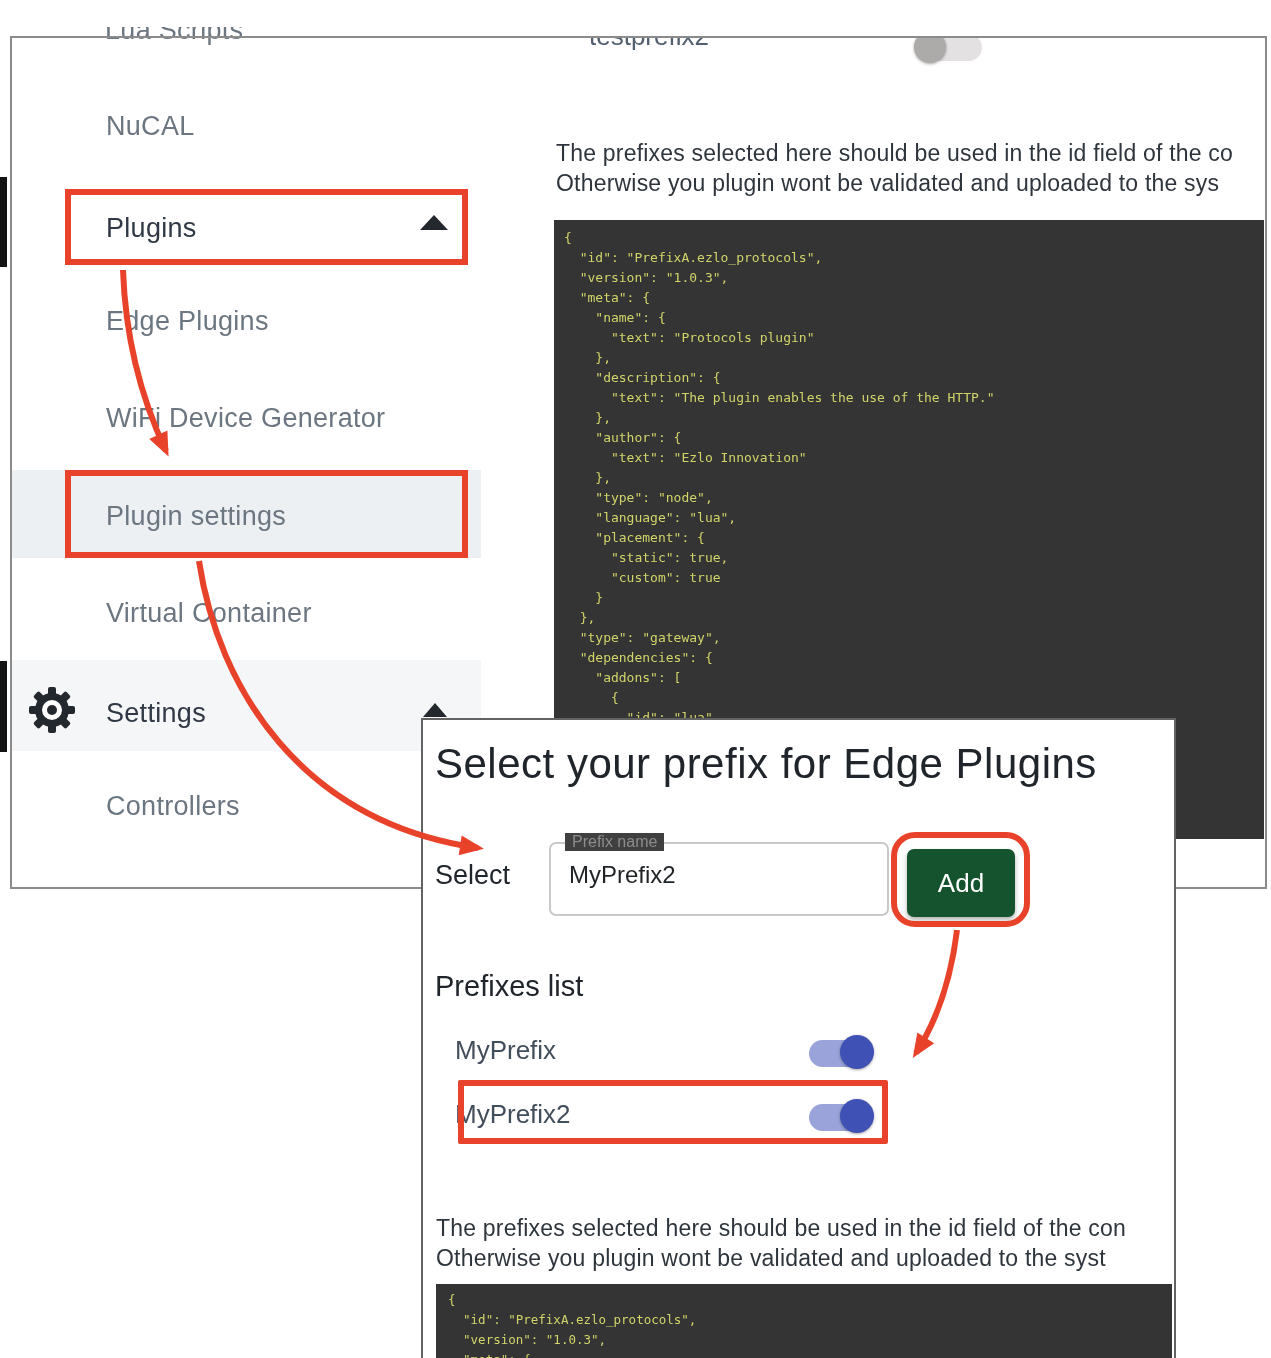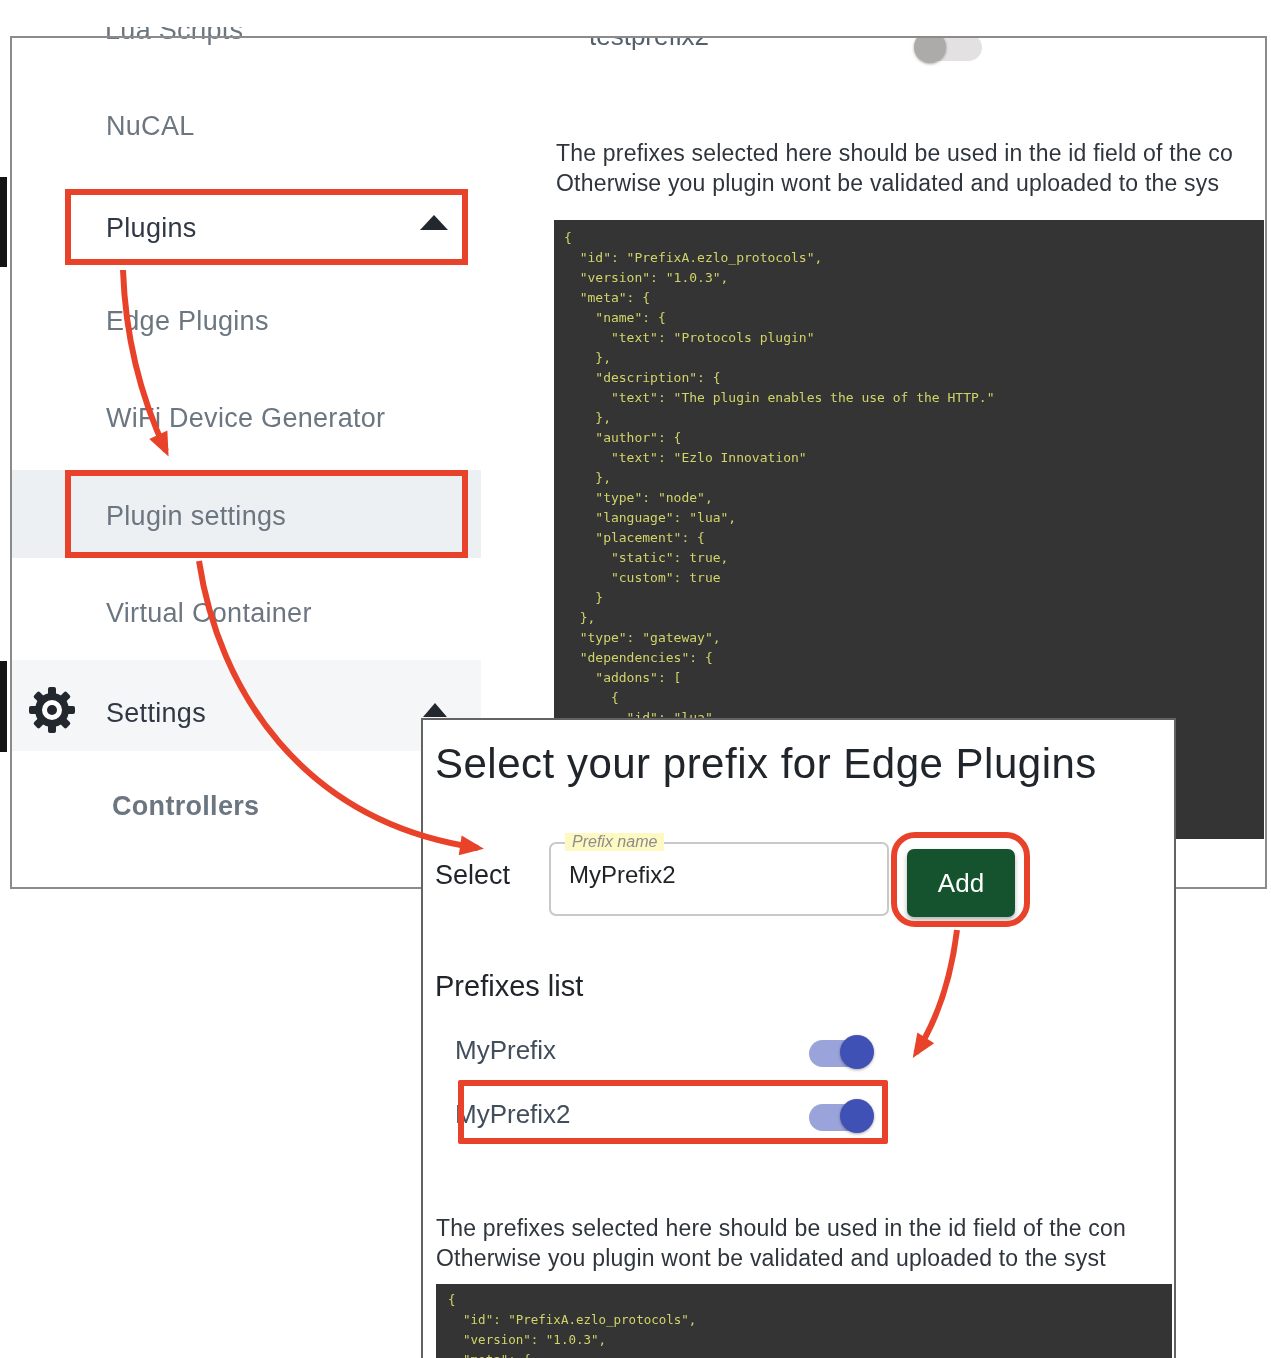--- a/index.html
+++ b/index.html
@@ -44,22 +44,22 @@
   .t-on .track{background:#9aa4db;}
   .t-on .thumb{background:#3f51b5;}
 
   
   .dialog{position:absolute;left:421px;top:691px;width:751px;height:680px;background:#fff;
           border:2px solid #636363;z-index:5;}
   .dlg-title{position:absolute;left:12px;top:20px;font-size:42px;color:#20252b;letter-spacing:.5px;}
   .dlg-prefix-label{position:absolute;left:12px;top:140px;font-size:27px;color:#20252b;}
   .dlg-input{position:absolute;left:126px;top:122px;width:336px;height:70px;border:2px solid #c9c9c9;
              border-radius:7px;background:#fff;}
-  .dlg-input .float-label{position:absolute;left:14px;top:-11px;background:#fef9c3;padding:0 7px;
-             font-size:16px;color:#8c8c8c;font-style:italic;}
+  .dlg-input .float-label{position:absolute;left:14px;top:-11px;background:#404040;padding:0 7px;
+             font-size:16px;color:#8c8c8c;}
   .dlg-input input{position:absolute;left:16px;top:16px;width:290px;border:none;outline:none;
              font-size:24px;color:#1f2326;font-family:"Liberation Sans","DejaVu Sans",sans-serif;}
   .add-btn{position:absolute;left:484px;top:129px;width:108px;height:68px;background:#14532d;
            border:none;border-radius:7px;color:#fff;font-size:26px;cursor:pointer;
            box-shadow:0 3px 5px rgba(0,0,0,.3);font-family:inherit;}
   .dlg-list-heading{position:absolute;left:12px;top:250px;font-size:29px;color:#20252b;}
   .dlg-item{position:absolute;left:32px;font-size:26px;color:#434e5c;}
   .dlg-notice1{left:13px;top:495px;}
   .dlg-notice2{left:13px;top:525px;}
   .dlg-code{left:13px;top:564px;width:736px;height:91px;}
@@ -100,21 +100,21 @@
       <rect x="19" y="0" width="8" height="13" rx="2" transform="rotate(180 23 23)"></rect>
       <rect x="19" y="0" width="8" height="13" rx="2" transform="rotate(225 23 23)"></rect>
       <rect x="19" y="0" width="8" height="13" rx="2" transform="rotate(270 23 23)"></rect>
       <rect x="19" y="0" width="8" height="13" rx="2" transform="rotate(315 23 23)"></rect>
     </g>
     <circle cx="23" cy="23" r="13.5" fill="#fff" stroke="#23272e" stroke-width="7"></circle>
     <circle cx="23" cy="23" r="5" fill="#23272e"></circle>
   </svg>
   <div class="side-label em" style="left:106px;top:671px;">Settings</div>
   <div class="tri-up" style="left:423px;top:676px;border-left-width:12px;border-right-width:12px;border-bottom-width:14px;"></div>
-  <div class="side-label" style="left:112px;top:764px;font-weight:bold;">Controllers</div>
+  <div class="side-label" style="left:106px;top:764px;">Controllers</div>
 
   <div class="main-clip">
     <div class="plugin-name">testprefix2</div>
     <div class="toggle t-off">
       <div class="track" style="left:437px;top:-2px;width:64px;height:27px;"></div>
       <div class="thumb" style="left:433px;top:-5px;width:32px;height:32px;"></div>
     </div>
     <div class="notice" style="left:75px;top:104px;">The prefixes selected here should be used in the id field of the co</div>
     <div class="notice" style="left:75px;top:134px;">Otherwise you plugin wont be validated and uploaded to the sys</div>
     <div class="codeblock code1" style="left:73px;top:184px;width:710px;height:619px;">

